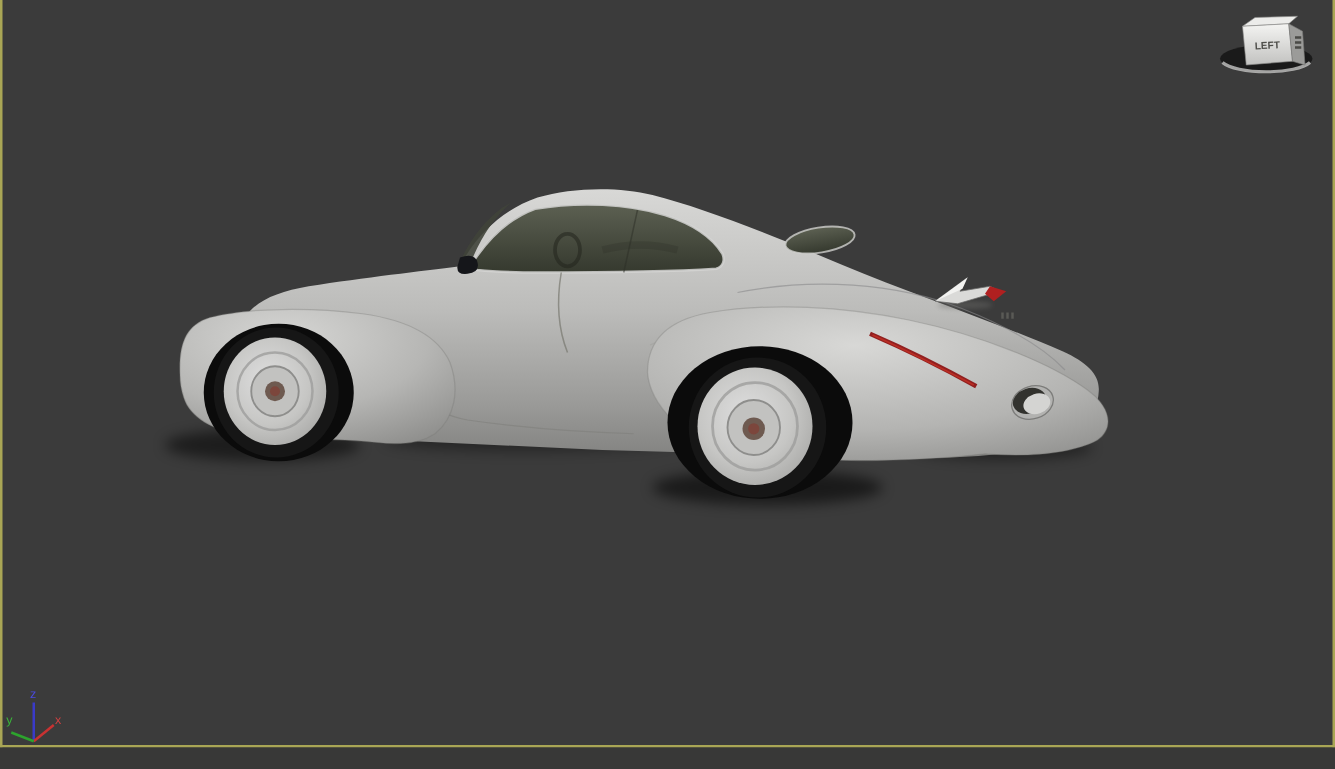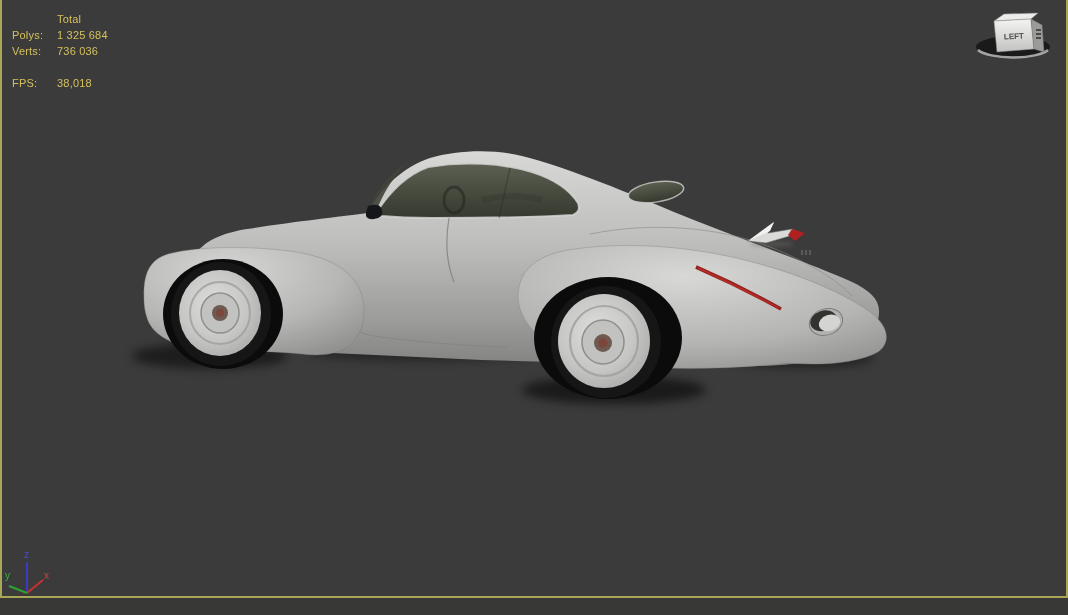--- a/index.html
+++ b/index.html
@@ -199,28 +199,16 @@
       <g stroke-width="2">
         <line x1="25" y1="593" x2="25" y2="562" stroke="#3a3ac8"></line>
         <line x1="25" y1="593" x2="41" y2="580" stroke="#c83232"></line>
         <line x1="25" y1="593" x2="7" y2="586" stroke="#2da32d"></line>
         <text x="22" y="558" font-size="10" fill="#4a4ae0">z</text>
         <text x="42" y="579" font-size="10" fill="#d04040">x</text>
         <text x="3" y="579" font-size="10" fill="#3ab43a">y</text>
       </g>
     </svg>
 
-    <div class="stats">
-      <div class="row total">Total</div>
-      <div class="row">
-        <span class="lbl">Polys:</span><span>1 325 684</span>
-      </div>
-      <div class="row">
-        <span class="lbl">Verts:</span><span>736 036</span>
-      </div>
-      <div class="row fps-row">
-        <span class="lbl">FPS:</span><span>38,018</span>
-      </div>
-    </div>
 
   </div>
   <div style="position:absolute;left:0;top:598px;width:1068px;height:17px;background:#383837;"></div>
 </div>
 
 </body></html>

